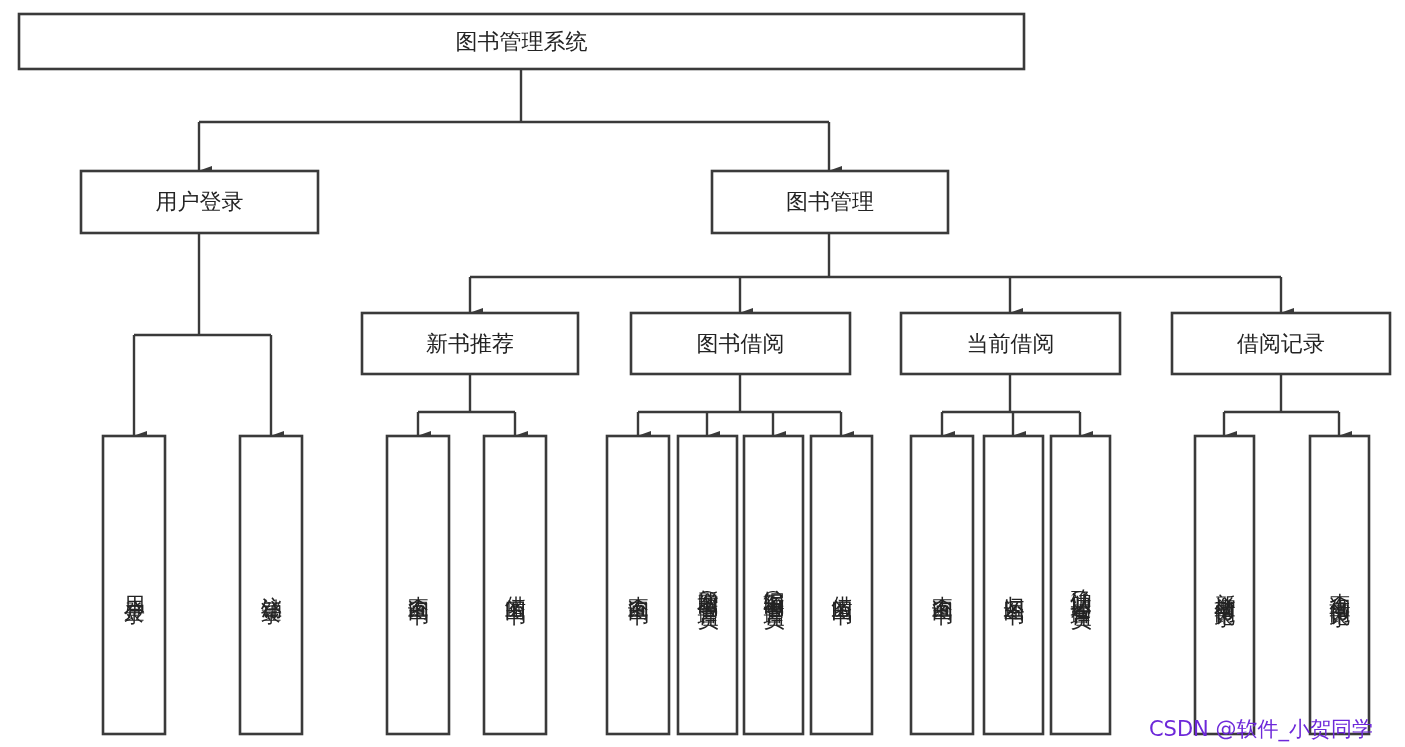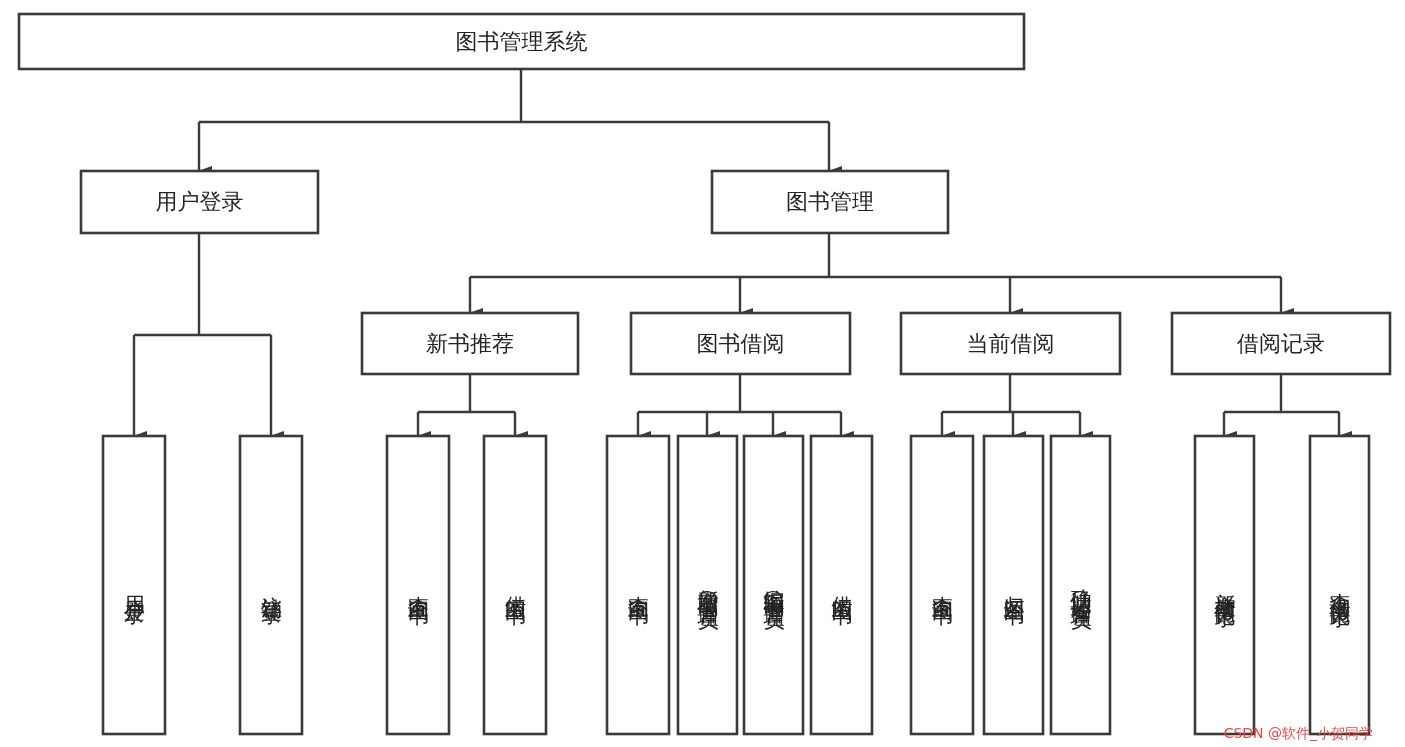--- a/index.html
+++ b/index.html
@@ -62,22 +62,22 @@
   }
   .arrow-head {
     fill: #3a3a3a;
     stroke: none;
   }
   .watermark {
     position: absolute;
     right: 8px;
     bottom: 4px;
     font-family: "DejaVu Sans", "Liberation Sans", sans-serif;
-    font-size: 14px;
-    color: #ef4444;
+    font-size: 21px;
+    color: #6d28d9;
     white-space: nowrap;
     user-select: none;
   }
 </style>
 </head>
 <body>
 
 <div id="diagram-root">
 
   <svg class="diagram" viewBox="0 0 1405 747" xmlns="http://www.w3.org/2000/svg">

